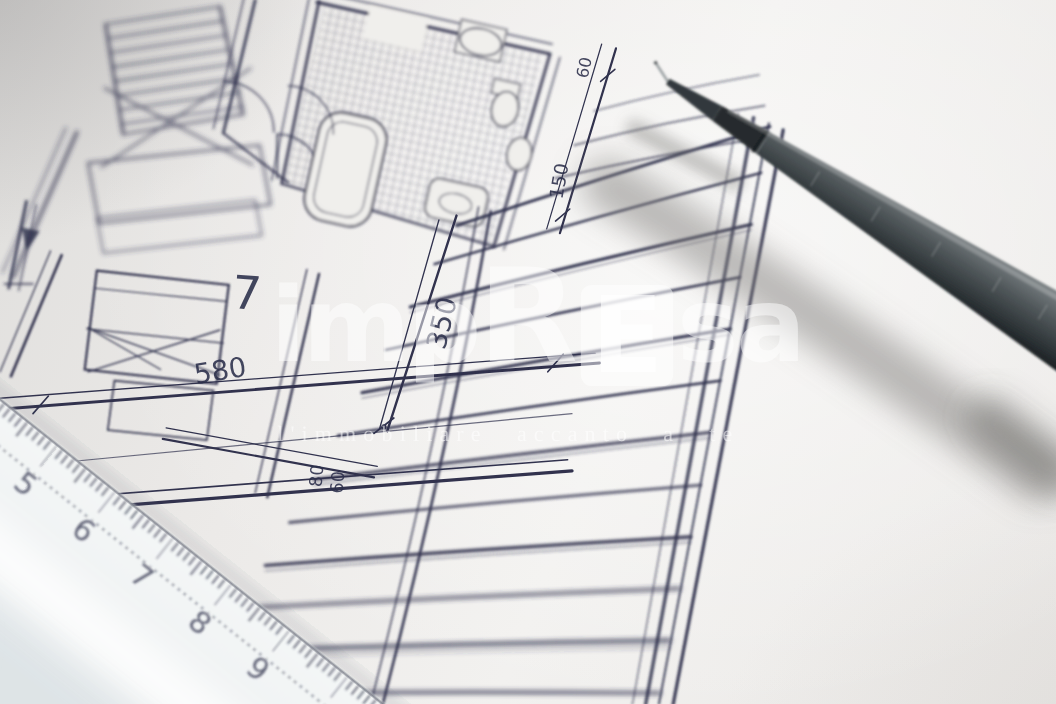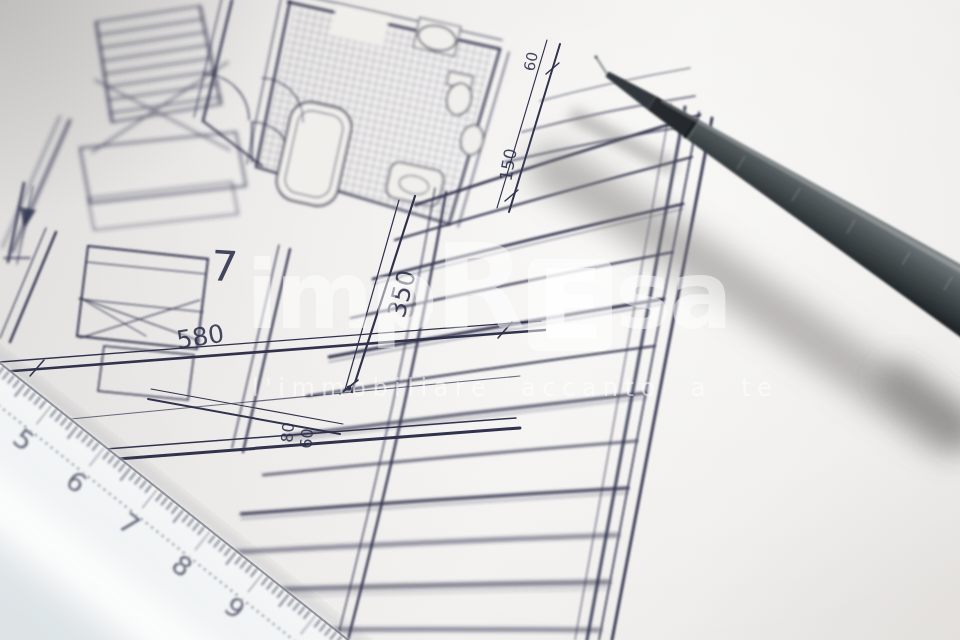--- a/index.html
+++ b/index.html
@@ -21,23 +21,23 @@
   
   #wm{position:absolute;left:0;top:0;width:960px;height:552px;pointer-events:none;}
   .wm-logo{position:absolute;left:246px;top:228px;color:rgba(255,255,255,.5);
            white-space:nowrap;font-weight:bold;line-height:1;}
   .wm-imp{font-size:94px;letter-spacing:-3px;}
   .wm-R{font-size:118px;letter-spacing:-2px;}
   .wm-E{display:inline-block;width:84px;height:92px;line-height:92px;text-align:center;
         vertical-align:-10px;margin:0 3px 0 5px;border-radius:10px;
         background:rgba(255,255,255,.5);color:rgba(255,255,255,.65);font-size:96px;}
   .wm-sa{font-size:94px;letter-spacing:-2px;}
-  .wm-tagline{position:absolute;left:252px;top:374px;font-size:24px;
+  .wm-tagline{position:absolute;left:252px;top:384px;font-size:20px;
               letter-spacing:6.5px;word-spacing:15px;color:rgba(255,255,255,.55);
-              white-space:nowrap;}
+              white-space:nowrap;font-family:Liberation Serif, serif;}
 </style>
 </head>
 <body>
 
 <div id="stage">
   <div id="paper"></div>
 
   <svg width="960" height="640" viewBox="0 0 960 640">
     <defs>
       <filter id="b04">

